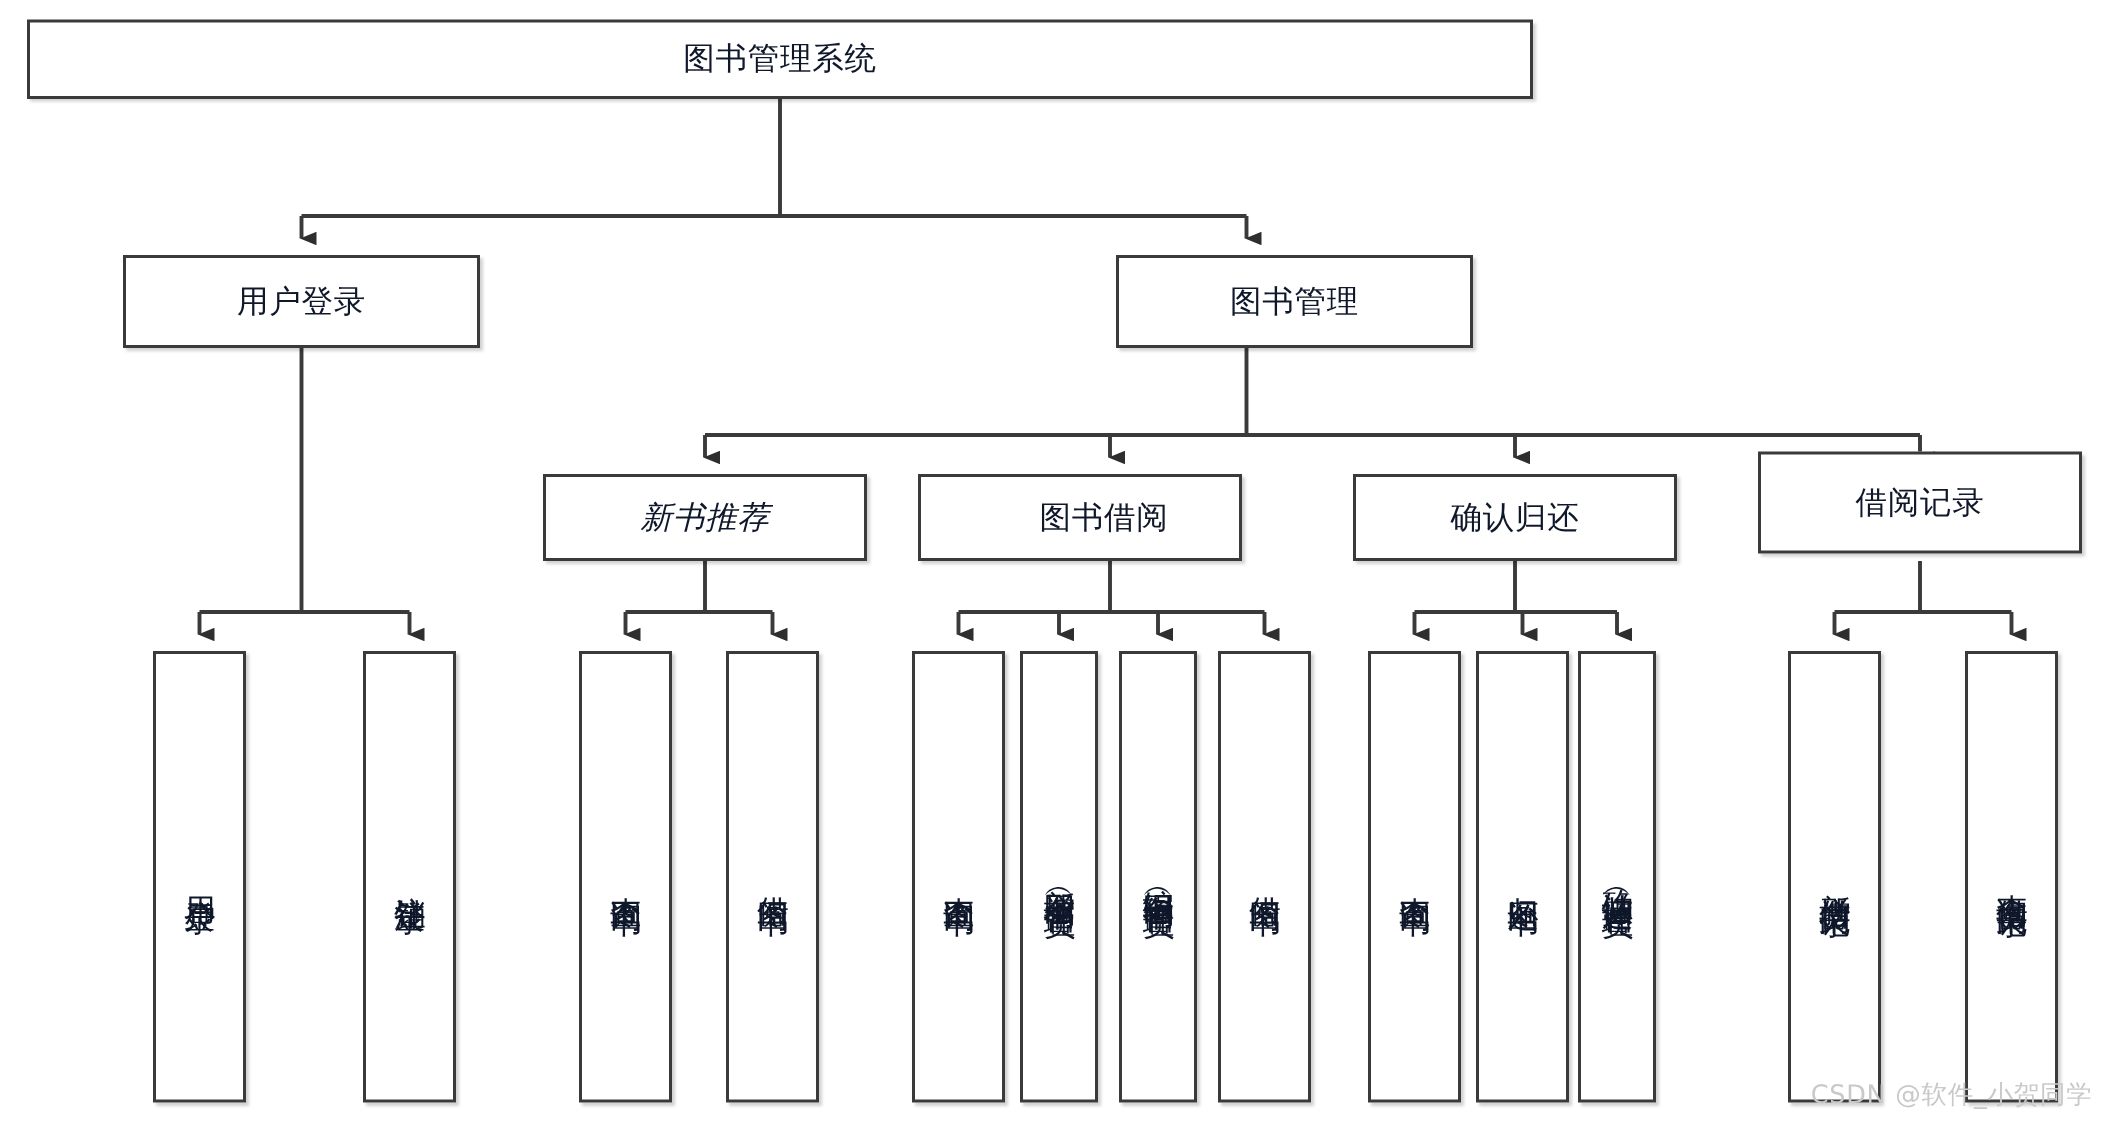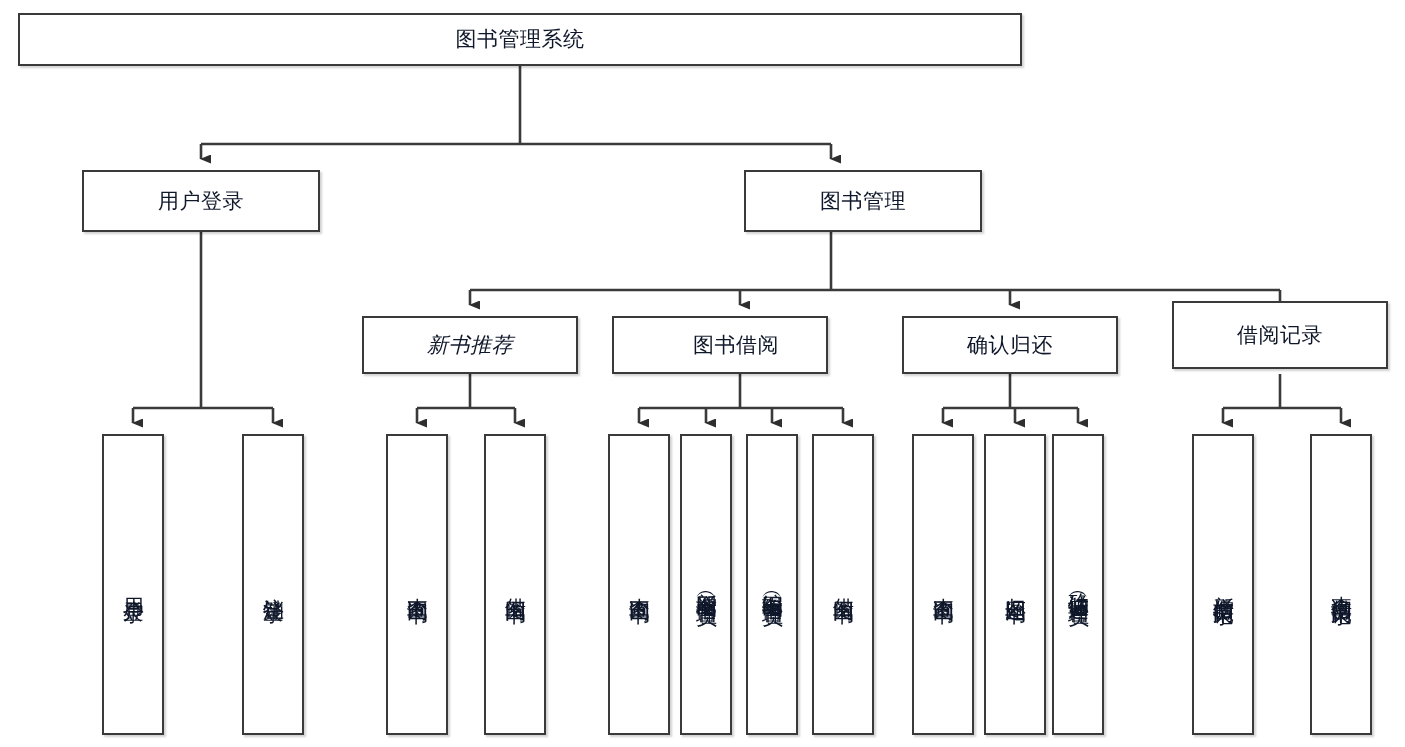--- a/index.html
+++ b/index.html
@@ -165,13 +165,14 @@
         <span class="label">确认归还（管理员）</span>
       </div>
       <div class="node vertical" style="left: 1192px; top: 434px; width: 62px; height: 301px;">
         <span class="label">新增借阅记录</span>
       </div>
       <div class="node vertical" style="left: 1310px; top: 434px; width: 62px; height: 301px;">
         <span class="label">查询借阅记录</span>
       </div>
     </div>
 
+  <div class="watermark">CSDN @软件_小贺同学</div>
 </div>
 
 </body></html>

